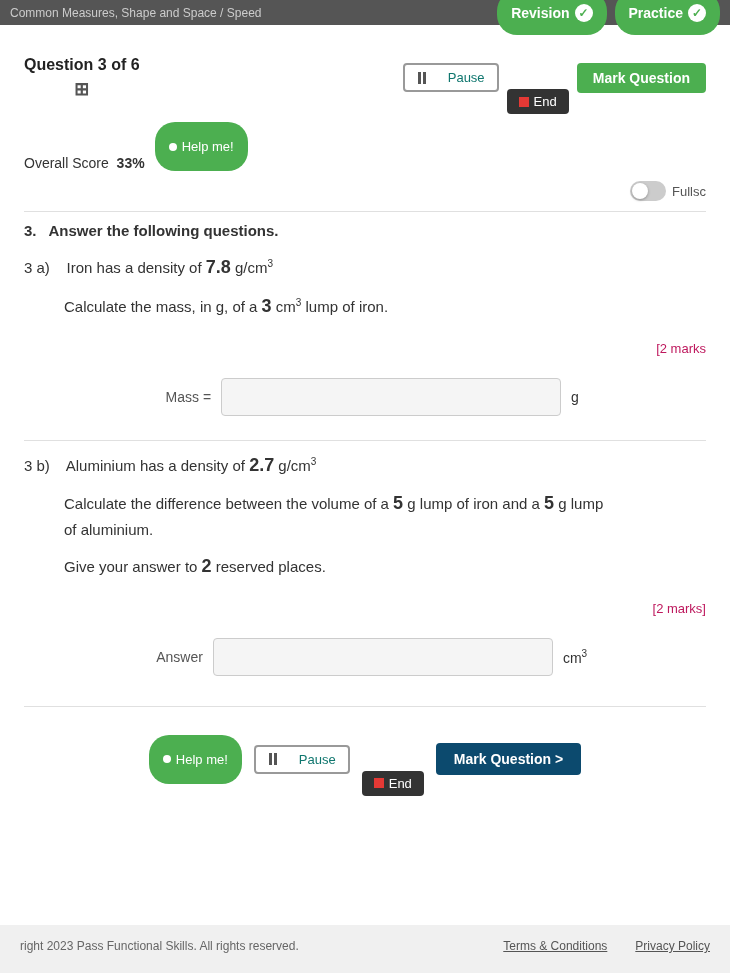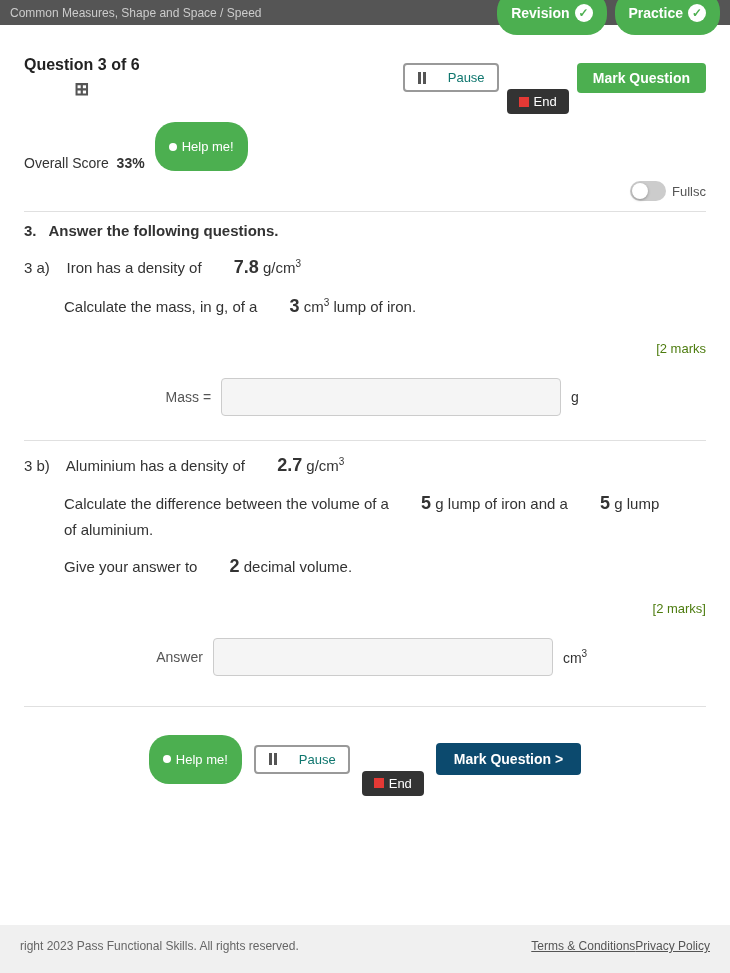--- a/index.html
+++ b/index.html
@@ -188,21 +188,20 @@
     }
     .question-text {
       font-size: 15px;
       color: #333;
       line-height: 1.6;
       margin-bottom: 8px;
     }
     .question-text .big-val {
       font-size: 18px;
       font-weight: bold;
-      margin-left: 28px;
     }
     sup { font-size: 10px; }
 
     
     .answer-row {
       display: flex;
       align-items: center;
       justify-content: center;
       margin: 18px 0 24px 0;
       gap: 10px;
@@ -222,21 +221,21 @@
       padding: 0 10px;
       font-size: 14px;
       color: #333;
     }
     .answer-unit {
       font-size: 14px;
       color: #333;
     }
     .marks-label {
       font-size: 13px;
-      color: #4d7c0f;
+      color: #be185d;
       text-align: right;
       margin-bottom: 4px;
     }
     .marks-right {
       display: flex;
       justify-content: flex-end;
       margin-bottom: 2px;
     }
 
     .divider {
@@ -279,21 +278,21 @@
       background: #f0f0f0;
       padding: 14px 20px;
       display: flex;
       justify-content: space-between;
       align-items: center;
       font-size: 12px;
       color: #666;
     }
     .footer-links {
       display: flex;
-      gap: 0;
+      gap: 28px;
     }
     .footer-link {
       color: #555;
       text-decoration: underline;
       cursor: pointer;
     }
 
     
     .answer-section {
       position: relative;
@@ -420,21 +419,21 @@
       <span>Aluminium has a density of </span><span class="big-val">2.7</span><span> g/cm</span><sup>3</sup>
     </div>
 
     <div class="question-text" style="margin-left: 40px; margin-top: 10px;">
       <span>Calculate the difference between the volume of a </span><span class="big-val">5</span><span> g lump of iron and a </span><span class="big-val">5</span><span> g lump</span>
       <br>
       <span>of aluminium.</span>
     </div>
 
     <div class="question-text" style="margin-left: 40px; margin-top: 10px;">
-      <span>Give your answer to </span><span class="big-val">2</span><span> decimal volume.</span>
+      <span>Give your answer to </span><span class="big-val">2</span><span> reserved places.</span>
     </div>
 
     <div class="answer-section" style="margin-top: 20px;">
       <div class="marks-right">
         <span class="marks-label">[2 marks]</span>
       </div>
       <div class="answer-row">
         <span class="answer-label">Answer</span>
         <input class="answer-input" type="text" value="" style="">
         <span class="answer-unit">

